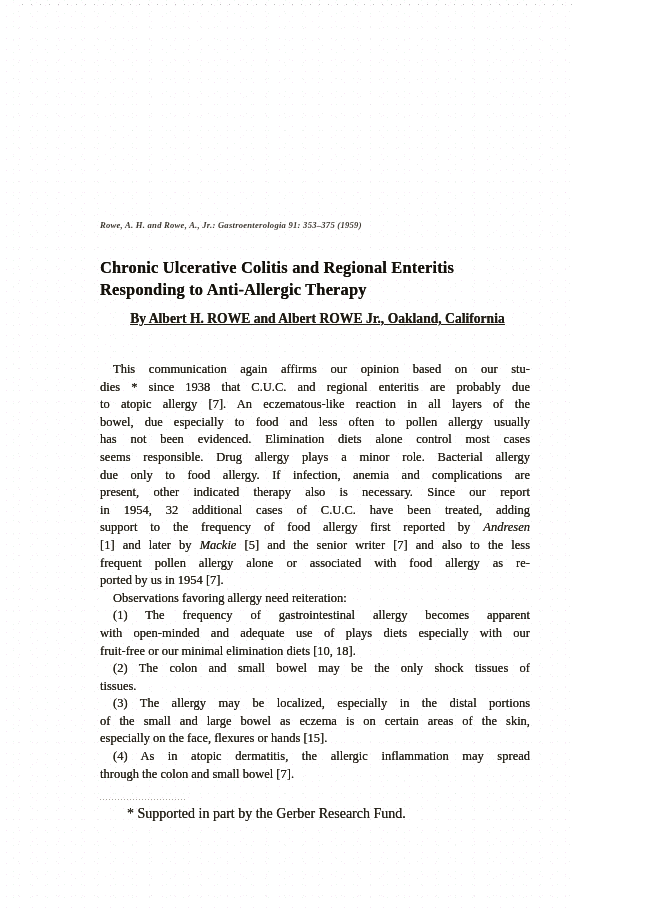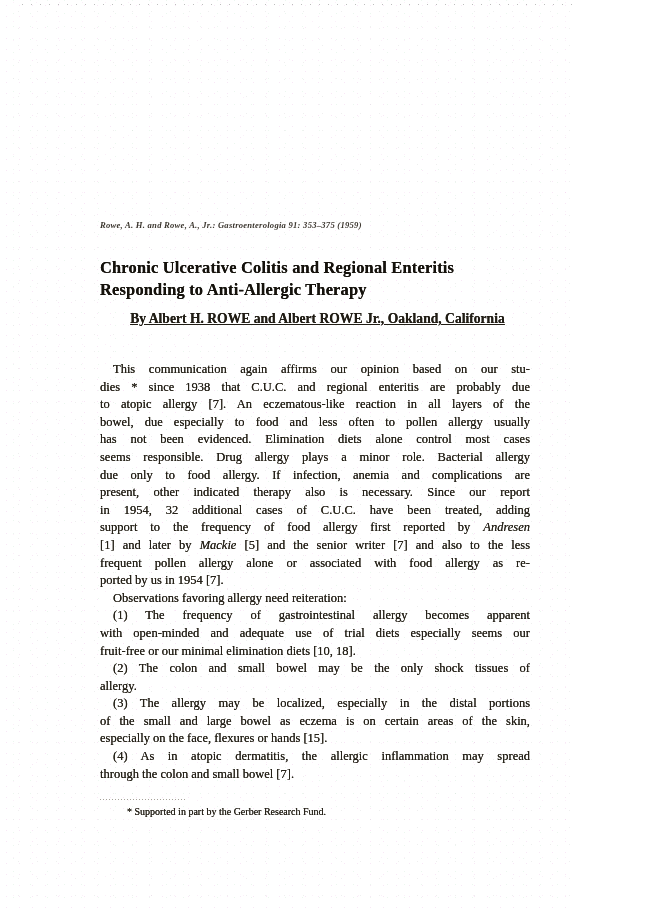--- a/index.html
+++ b/index.html
@@ -91,21 +91,21 @@
     width: 87px; height: 1px;
     background-image: repeating-linear-gradient(90deg,
       rgba(120,113,100,0.65) 0 1px, transparent 1px 3px);
   }
   .footnote {
     position: absolute;
     left: 100px; top: 806px;
     width: 435px;
     padding-left: 27px;
     box-sizing: border-box;
-    font-size: 10px;
+    font-size: 14px;
     color: var(--ink, #262219);
     text-shadow: 0 0 0.25px currentColor;
   }
 </style>
 </head>
 <body>
 
 <div class="page">
 
   <div class="top-dots"></div>
@@ -128,24 +128,24 @@
       <div class="line just"><span>seems responsible. Drug allergy plays a minor role. Bacterial allergy</span></div>
       <div class="line just"><span>due only to food allergy. If infection, anemia and complications are</span></div>
       <div class="line just"><span>present, other indicated therapy also is necessary. Since our report</span></div>
       <div class="line just"><span>in 1954, 32 additional cases of C.U.C. have been treated, adding</span></div>
       <div class="line just"><span>support to the frequency of food allergy first reported by </span><i>Andresen</i></div>
       <div class="line just"><span>[1] and later by </span><i>Mackie</i><span> [5] and the senior writer [7] and also to the less</span></div>
       <div class="line just"><span>frequent pollen allergy alone or associated with food allergy as re-</span></div>
       <div class="line"><span>ported by us in 1954 [7].</span></div>
       <div class="line indent"><span>Observations favoring allergy need reiteration:</span></div>
       <div class="line just indent"><span>(1) The frequency of gastrointestinal allergy becomes apparent</span></div>
-      <div class="line just"><span>with open-minded and adequate use of trial diets especially seems our</span></div>
+      <div class="line just"><span>with open-minded and adequate use of plays diets especially with our</span></div>
       <div class="line"><span>fruit-free or our minimal elimination diets [10, 18].</span></div>
       <div class="line just indent"><span>(2) The colon and small bowel may be the only shock tissues of</span></div>
-      <div class="line"><span>allergy.</span></div>
+      <div class="line"><span>tissues.</span></div>
       <div class="line just indent"><span>(3) The allergy may be localized, especially in the distal portions</span></div>
       <div class="line just"><span>of the small and large bowel as eczema is on certain areas of the skin,</span></div>
       <div class="line"><span>especially on the face, flexures or hands [15].</span></div>
       <div class="line just indent"><span>(4) As in atopic dermatitis, the allergic inflammation may spread</span></div>
       <div class="line"><span>through the colon and small bowel [7].</span></div>
     </div>
 
   <div class="fnrule"></div>
 
   <div class="footnote">* Supported in part by the Gerber Research Fund.</div>

